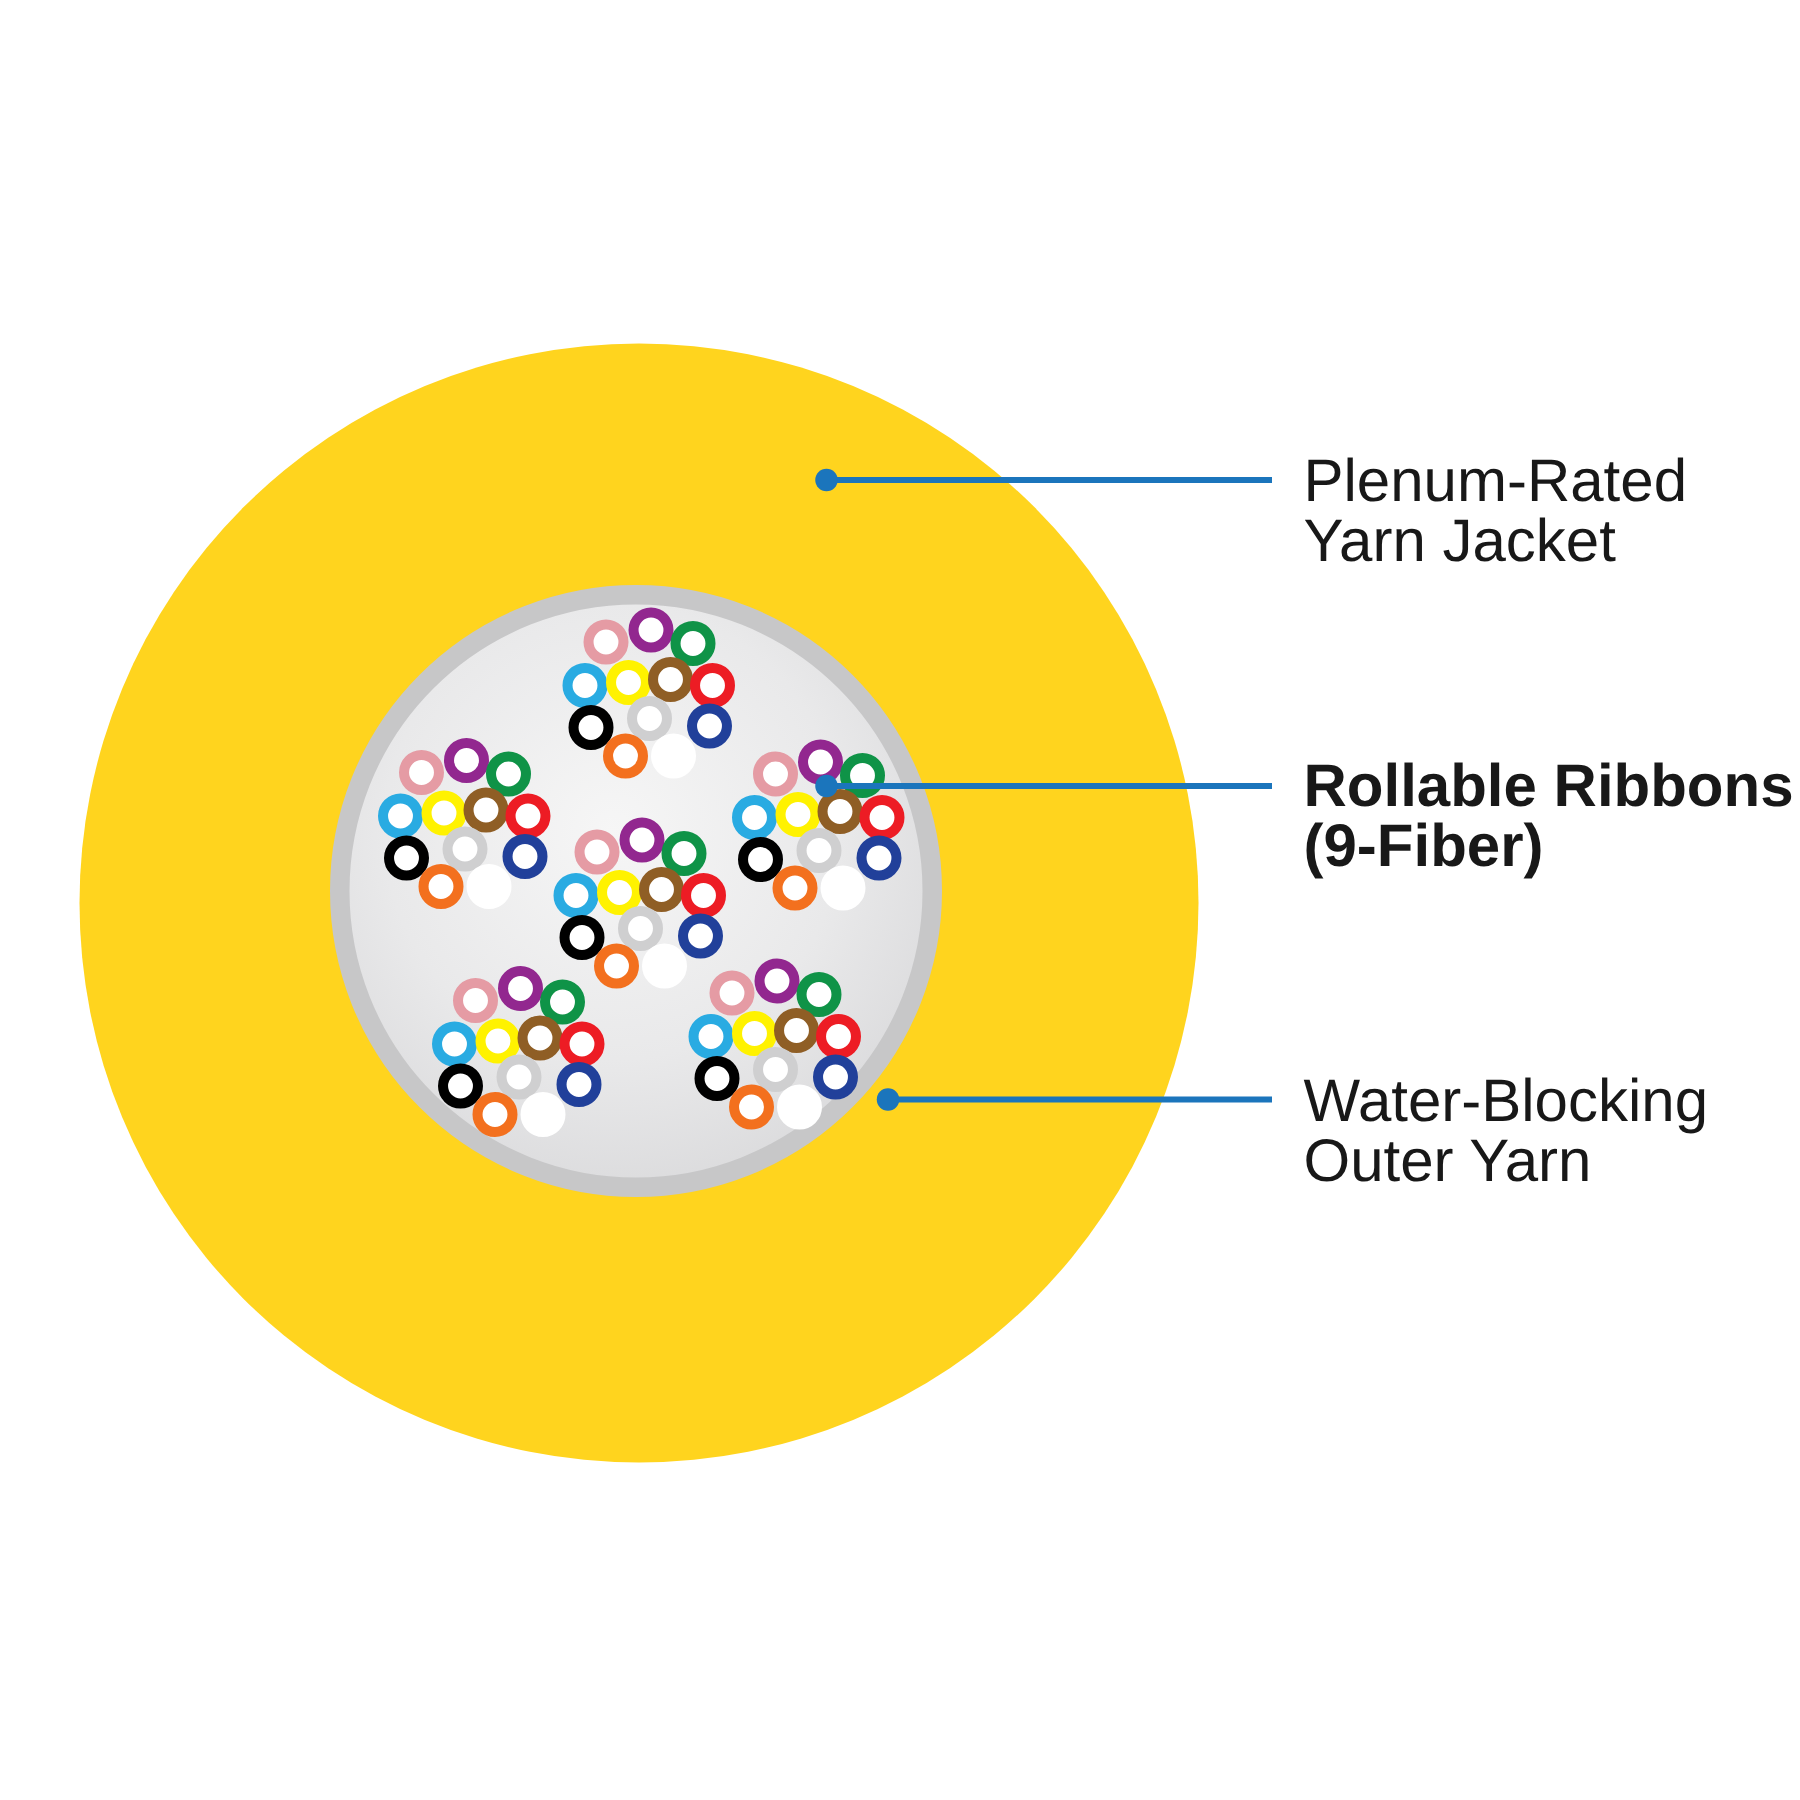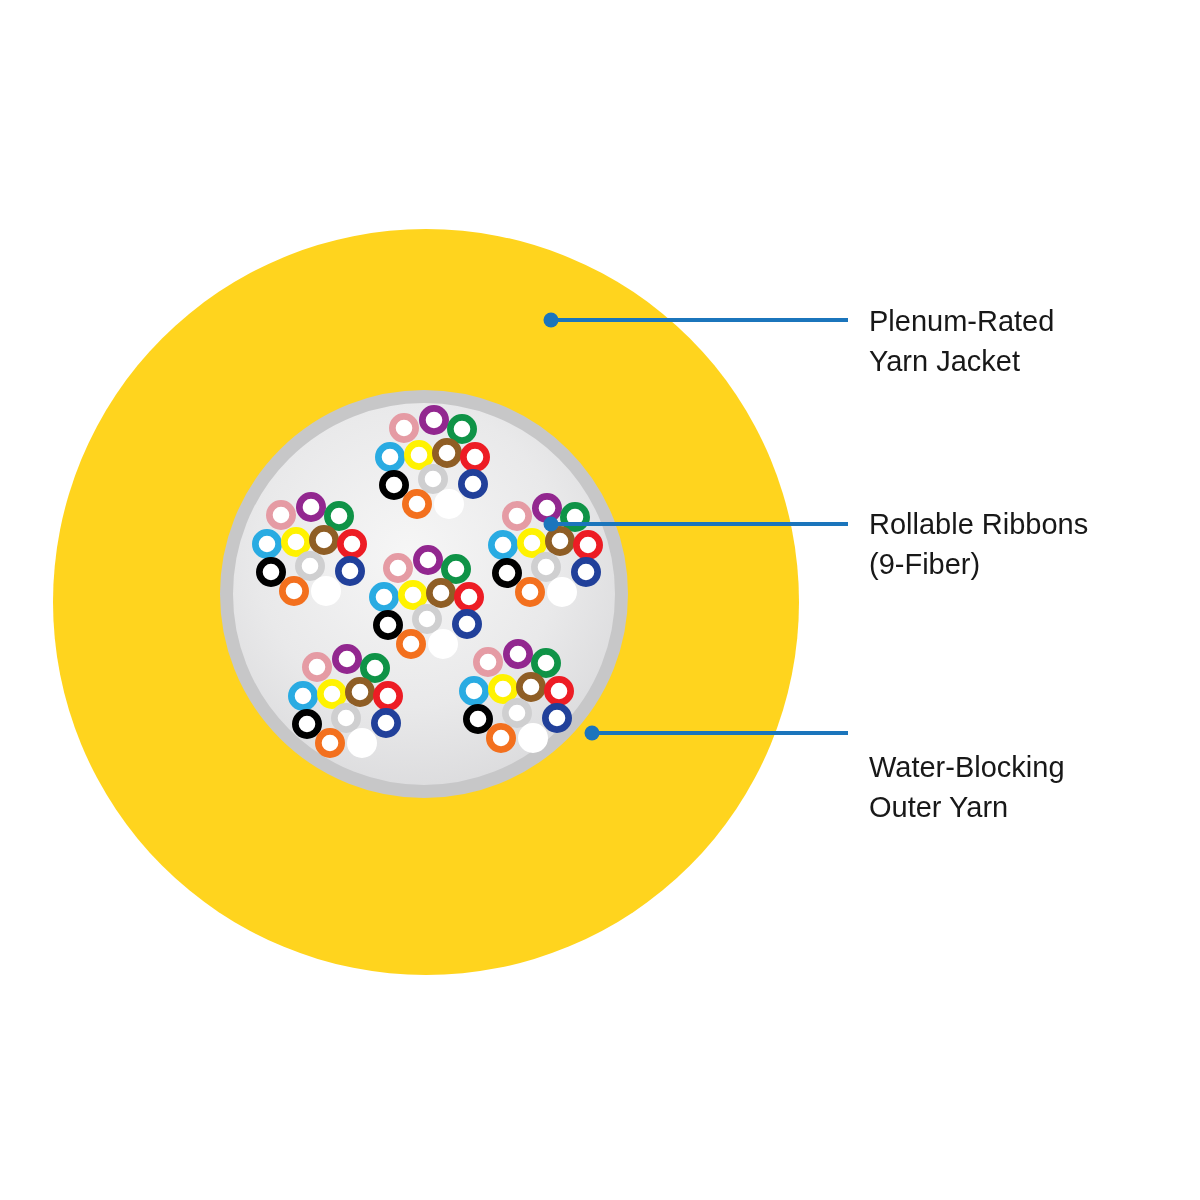--- a/index.html
+++ b/index.html
@@ -7,28 +7,28 @@
     position:relative;
     width:1200px;height:1200px;
     background:#ffffff;
     overflow:hidden;
     font-family:"Liberation Sans",sans-serif;
   }
   #diagram-svg{position:absolute;left:0;top:0;}
   .callout-label{
     position:absolute;
     left:869px;
-    font-size:29px;
+    font-size:40px;
     line-height:40px;
     color:#181818;
     white-space:nowrap;
   }
   .cl1{top:301px;}
-  .cl2{top:504px;}
-  .cl3{top:714px;margin-top:33px;}
+  .cl2{top:504px;font-weight:bold;}
+  .cl3{top:714px;}
 </style>
 </head>
 <body>
 
 <div class="canvas">
   <svg id="diagram-svg" width="1200" height="1200" viewBox="0 0 1200 1200">
       <defs>
         <radialGradient id="yarnGrad" cx="46%" cy="40%" r="70%">
           <stop offset="0%" stop-color="#F6F6F6"></stop>
           <stop offset="55%" stop-color="#E9E9EA"></stop>

